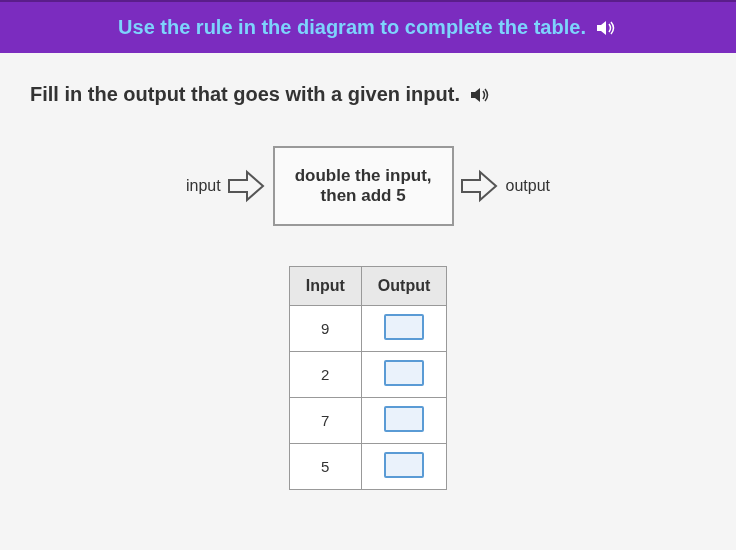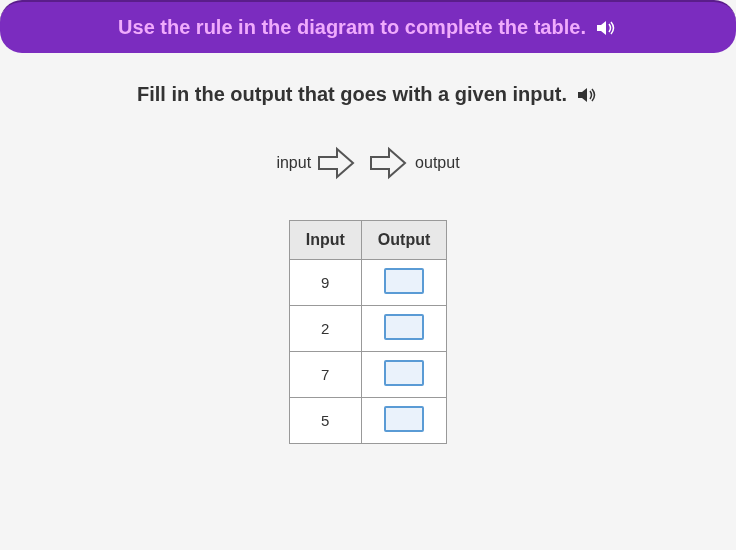--- a/index.html
+++ b/index.html
@@ -9,44 +9,43 @@
     }
     body {
       font-family: Arial, sans-serif;
       background: #f5f5f5;
       width: 736px;
       height: 550px;
       overflow: hidden;
     }
     .header-banner {
       background: #7b2cbf;
-      color: #f0abfc;
+      color: #7dd3fc;
       padding: 14px 20px;
       display: flex;
       align-items: center;
       justify-content: center;
       font-weight: bold;
       font-size: 20px;
       border-top: 2px solid #5a1d8a;
-      border-radius: 22px;
     }
     .header-banner .speaker {
       margin-left: 10px;
     }
     .content {
       padding: 20px 30px;
     }
     .instruction {
       font-size: 20px;
       font-weight: bold;
       color: #333;
       text-align: center;
       display: flex;
       align-items: center;
-      justify-content: center;
+      justify-content: flex-start;
       margin-bottom: 40px;
       margin-top: 10px;
     }
     .instruction .speaker {
       margin-left: 10px;
     }
     .diagram {
       display: flex;
       align-items: center;
       justify-content: center;
@@ -133,20 +132,24 @@
     </span>
   </div>
 
   <div class="diagram">
     <span class="diagram-label">input</span>
     <span class="arrow">
       <svg width="40" height="34" viewBox="0 0 40 34">
         <path d="M2 11 L20 11 L20 3 L36 17 L20 31 L20 23 L2 23 Z" fill="none" stroke="#555" stroke-width="2"></path>
       </svg>
     </span>
+    <div class="rule-box">
+      <div>double the input,</div>
+      <div>then add 5</div>
+    </div>
     <span class="arrow">
       <svg width="40" height="34" viewBox="0 0 40 34">
         <path d="M2 11 L20 11 L20 3 L36 17 L20 31 L20 23 L2 23 Z" fill="none" stroke="#555" stroke-width="2"></path>
       </svg>
     </span>
     <span class="diagram-label">output</span>
   </div>
 
   <div class="table-container">
     <table>

